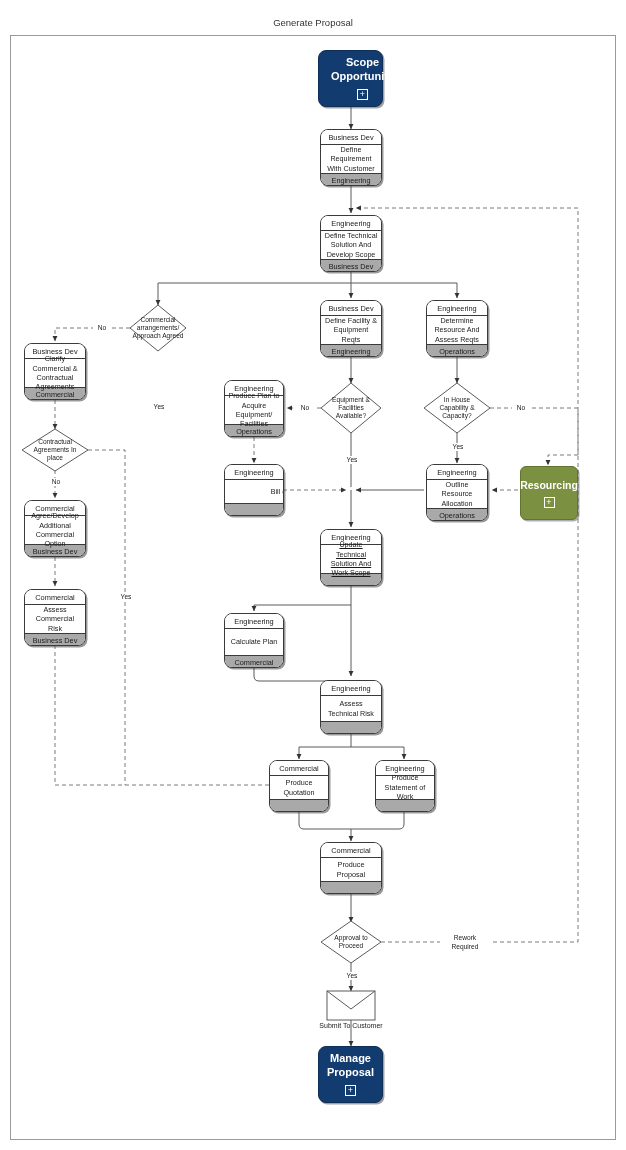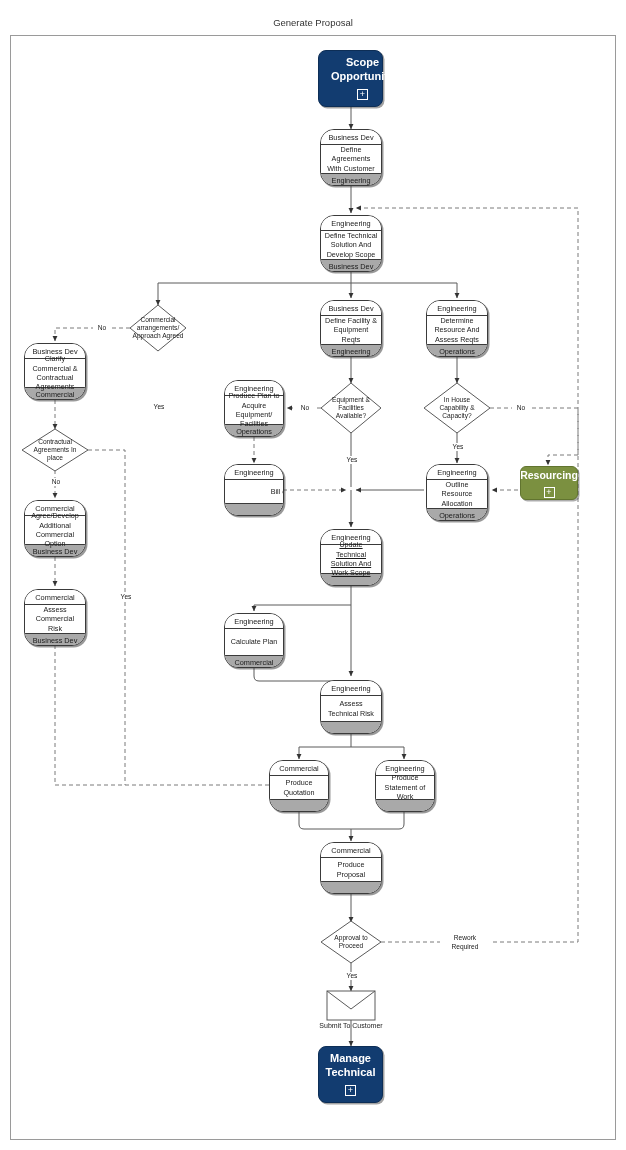--- a/index.html
+++ b/index.html
@@ -8,21 +8,21 @@
 
   
   .frame{position:absolute;border:1px solid #9a9a9a;background:#ffffff;box-sizing:border-box;}
   .frame-title{position:absolute;left:0;top:0;width:100%;text-align:center;
     font-size:9.5px;color:#333;line-height:14px;}
 
   
   svg.layer{position:absolute;left:0;top:0;width:626px;height:1150px;overflow:visible;}
 
   
-  .task{position:absolute;box-sizing:border-box;border:1.4px solid #3a3a3a;border-radius:14px;
+  .task{position:absolute;box-sizing:border-box;border:1.4px solid #3a3a3a;border-radius:8px;
     background:#ffffff;box-shadow:1.5px 1.5px 0 rgba(70,70,70,.55);overflow:hidden;}
   .task .band{box-sizing:border-box;width:100%;text-align:center;color:#1a1a1a;}
   .task .hdr{height:15px;line-height:15px;font-size:7.4px;border-bottom:1.1px solid #3a3a3a;background:#fff;}
   .task .body{display:flex;align-items:center;justify-content:center;text-align:center;
     font-size:7.2px;line-height:9.4px;padding:1px 3px;background:#fff;}
   .task .ftr{height:13px;line-height:13px;font-size:7.3px;border-top:1.1px solid #3a3a3a;background:#a9a9a9;}
   .task .ftr.empty{color:transparent;}
 
   
   .term{position:absolute;box-sizing:border-box;border-radius:8px;background:#123c70;
@@ -156,21 +156,21 @@
     </g>
   </svg>
 
   <div class="term" style="left:318px;top:50px;width:65px;height:57px;padding-left:24px;">
     <span>Scope Opportunity</span>
     <span class="plus"><span class="plusbox">+</span></span>
   </div>
 
   <div class="task" style="left:320px;top:129px;width:62px;height:57px;">
     <div class="band hdr">Business Dev</div>
-    <div class="band body" style="height:28px;">Define Agreements With Customer</div>
+    <div class="band body" style="height:28px;">Define Requirement With Customer</div>
     <div class="band ftr">Engineering</div>
   </div>
 
   <div class="task" style="left:320px;top:215px;width:62px;height:57px;">
     <div class="band hdr">Engineering</div>
     <div class="band body" style="height:28px;">Define Technical Solution And Develop Scope</div>
     <div class="band ftr">Business Dev</div>
   </div>
 
   <div class="task" style="left:320px;top:300px;width:62px;height:57px;">
@@ -214,21 +214,21 @@
     <div class="band body" style="height:23px;margin-left:41px;">Bill of Materials</div>
     <div class="band ftr empty"></div>
   </div>
 
   <div class="task" style="left:426px;top:464px;width:62px;height:57px;">
     <div class="band hdr">Engineering</div>
     <div class="band body" style="height:28px;">Outline Resource Allocation</div>
     <div class="band ftr">Operations</div>
   </div>
 
-  <div class="green" style="left:520px;top:466px;width:58px;height:34px;">
+  <div class="green" style="left:520px;top:466px;width:58px;height:54px;">
     <span>Resourcing</span>
     <span class="plus"><span class="plusbox">+</span></span>
   </div>
 
   <div class="task" style="left:320px;top:529px;width:62px;height:57px;">
     <div class="band hdr">Engineering</div>
     <div class="band body" style="height:28px;text-decoration:underline;">Update Technical Solution And Work Scope</div>
     <div class="band ftr empty"></div>
   </div>
 
@@ -256,21 +256,21 @@
     <div class="band ftr empty"></div>
   </div>
 
   <div class="task" style="left:320px;top:842px;width:62px;height:52px;">
     <div class="band hdr">Commercial</div>
     <div class="band body" style="height:23px;">Produce Proposal</div>
     <div class="band ftr empty"></div>
   </div>
 
   <div class="term" style="left:318px;top:1046px;width:65px;height:57px;">
-    <span>Manage Technical</span>
+    <span>Manage Proposal</span>
     <span class="plus"><span class="plusbox">+</span></span>
   </div>
 
   <div class="dlabel" style="left:130px;top:314px;width:56px;height:28px;">Commercial arrangements/ Approach Agreed</div>
   <div class="dlabel" style="left:26px;top:437px;width:58px;height:26px;">Contractual Agreements In place</div>
   <div class="dlabel" style="left:324px;top:395px;width:54px;height:26px;">Equipment &amp; Facilities Available?</div>
   <div class="dlabel" style="left:430px;top:395px;width:54px;height:26px;">In House Capability &amp; Capacity?</div>
   <div class="dlabel" style="left:324px;top:932px;width:54px;height:20px;">Approval to Proceed</div>
 
   <div class="elabel" style="left:93px;top:324px;width:16px;">No</div>

